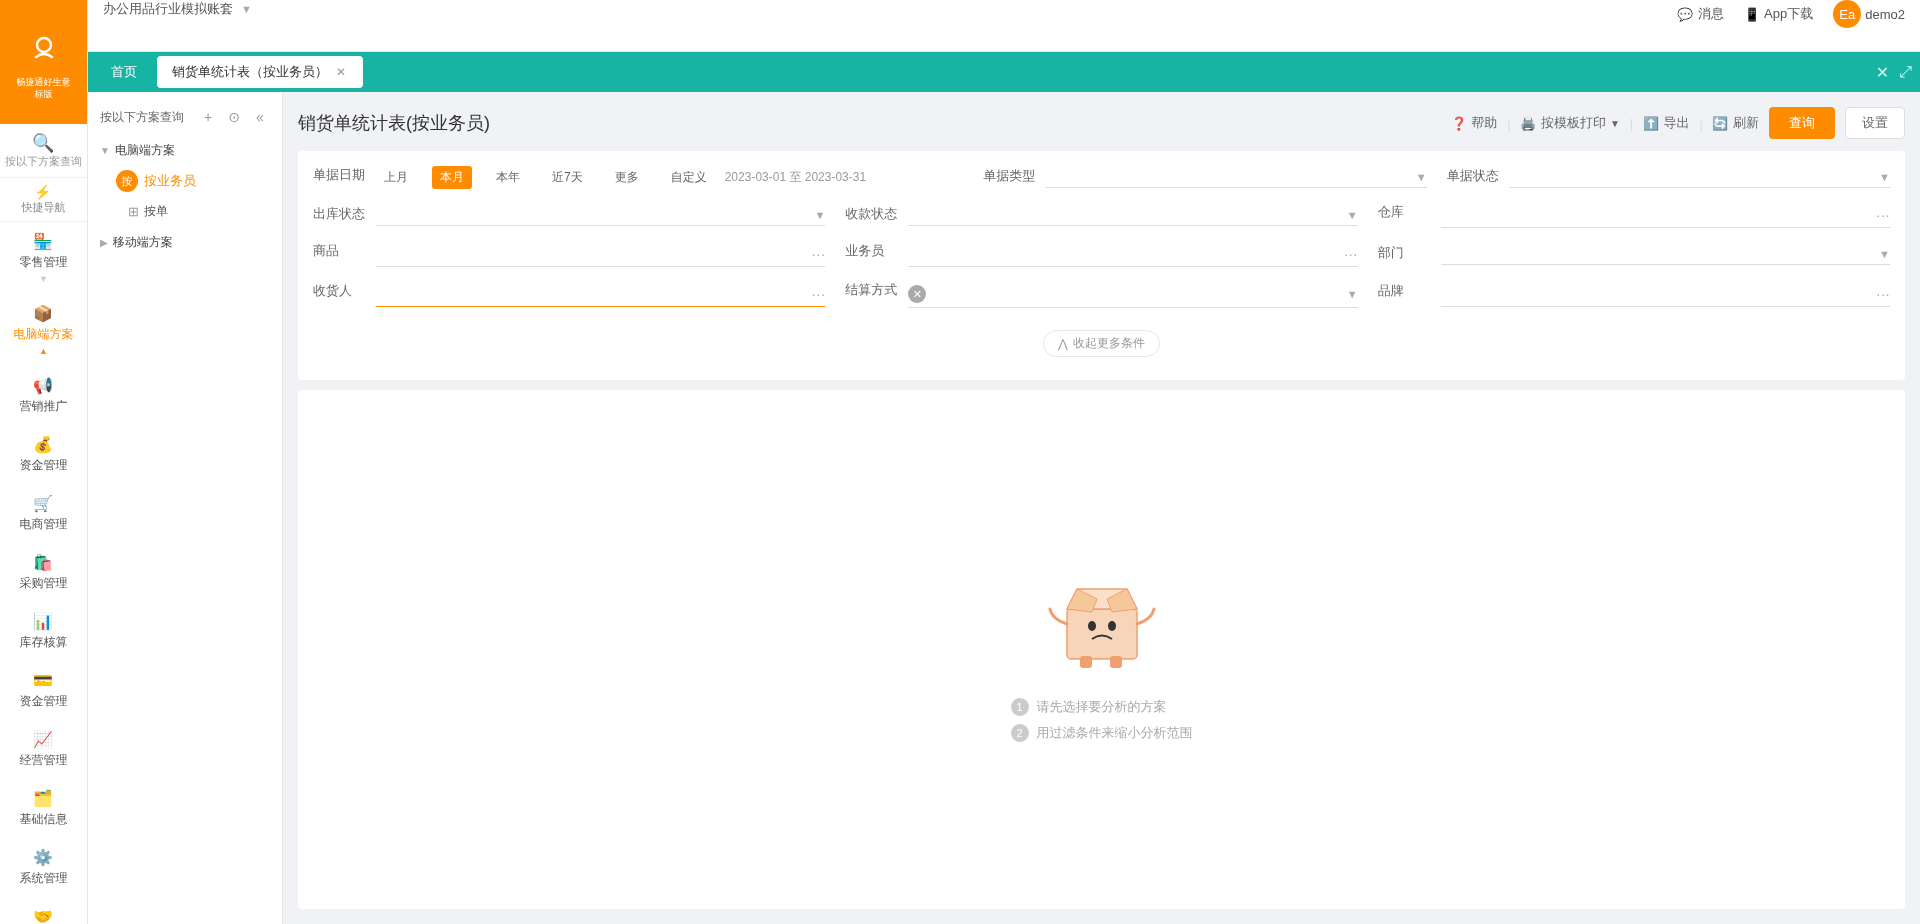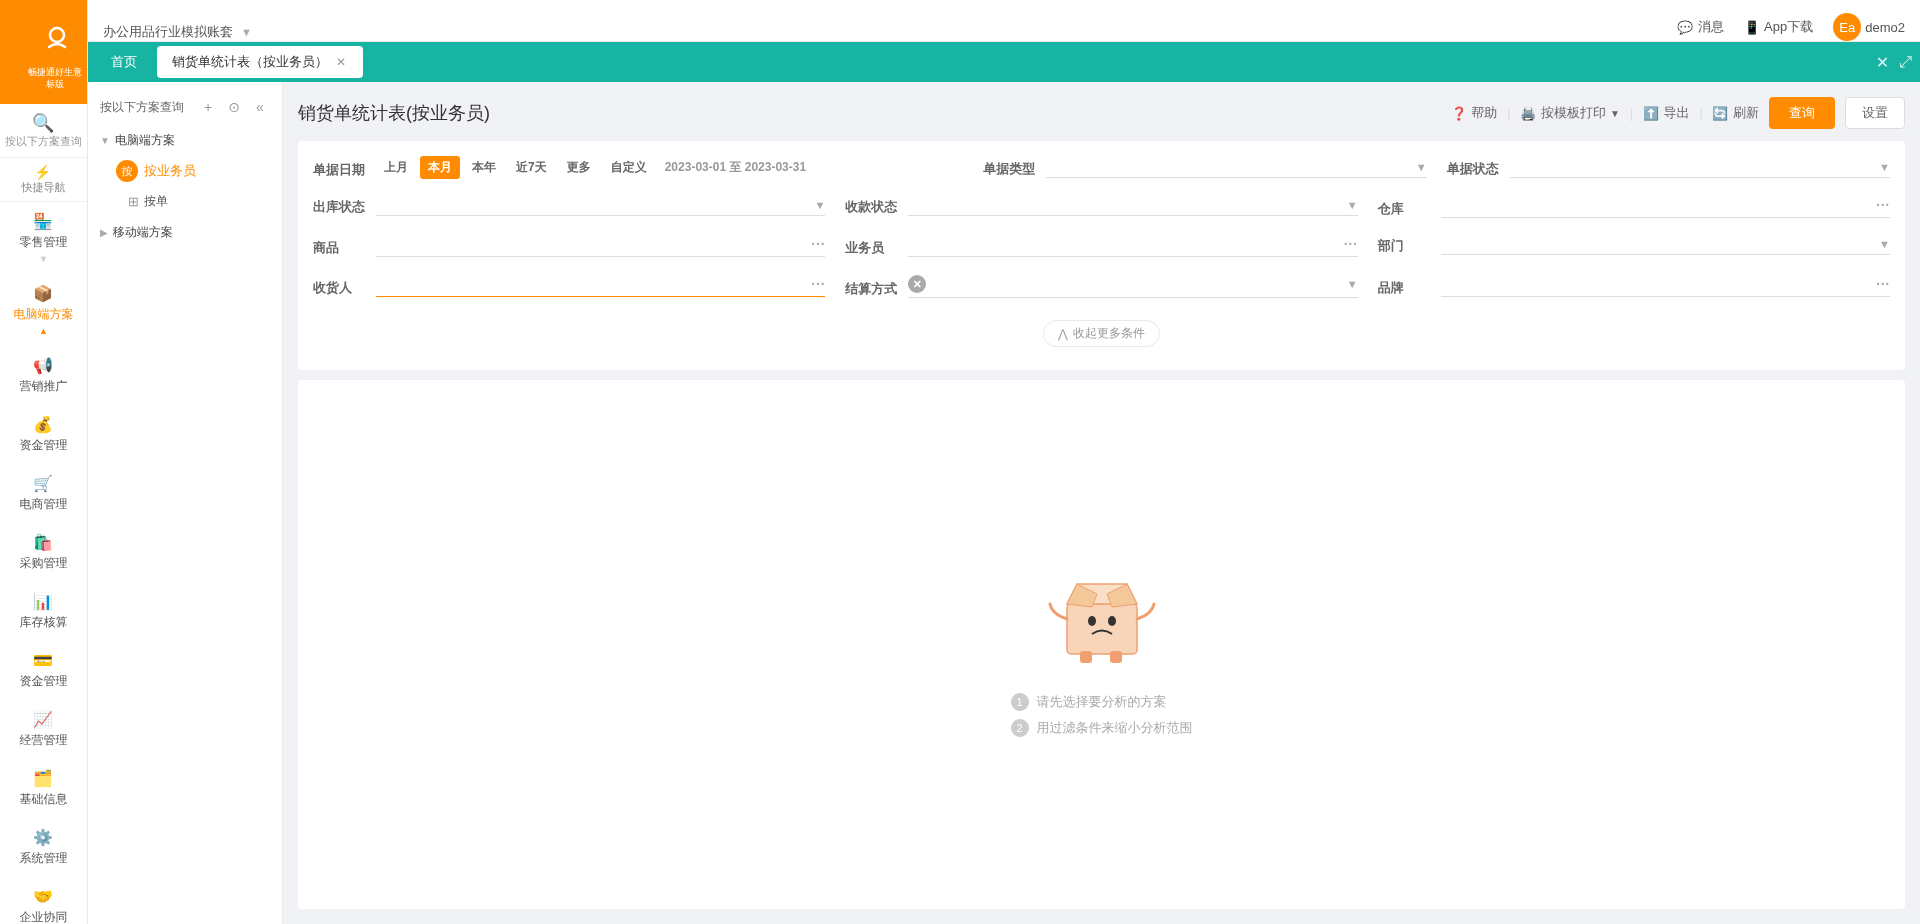--- a/index.html
+++ b/index.html
@@ -1,33 +1,33 @@
 <!DOCTYPE html>
 <html><head>
   <meta charset="utf-8">
   <style>
     * { box-sizing: border-box; margin: 0; padding: 0; }
     body { font-family: 'Microsoft YaHei', Arial, sans-serif; font-size: 13px; background: #f5f5f5; display: flex; height: 924px; overflow: hidden; }
 
     
     .sidebar { width: 88px; background: #fff; border-right: 1px solid #e8e8e8; display: flex; flex-direction: column; align-items: center; z-index: 10; height: 100%; }
-    .sidebar-logo { width: 100%; background: #ff8c00; padding: 14px 5px; display: flex; flex-direction: column; align-items: flex-end; cursor: pointer; }
+    .sidebar-logo { width: 100%; background: #ff8c00; padding: 24px 5px; display: flex; flex-direction: column; align-items: center; cursor: pointer; }
     .sidebar-logo-img { width: 50px; height: 50px; background: #ff8c00; border-radius: 8px; display: flex; align-items: center; justify-content: center; }
     .sidebar-logo-text { color: #fff; font-size: 10px; margin-top: 3px; text-align: center; line-height: 1.3; }
     .sidebar-search { padding: 8px 5px; width: 100%; text-align: center; color: #666; font-size: 12px; cursor: pointer; border-bottom: 1px solid #f0f0f0; }
     .sidebar-nav { padding: 6px 5px; width: 100%; text-align: center; color: #666; font-size: 12px; cursor: pointer; border-bottom: 1px solid #f0f0f0; }
     .sidebar-item { width: 100%; padding: 10px 5px; text-align: center; color: #555; font-size: 12px; cursor: pointer; display: flex; flex-direction: column; align-items: center; gap: 3px; }
     .sidebar-item.active { color: #ff8c00; }
     .sidebar-item-label { font-size: 12px; }
 
     
     .main { flex: 1; display: flex; flex-direction: column; height: 100%; overflow: hidden; }
 
     
-    .topbar { background: #fff; height: 42px; display: flex; align-items: flex-end; justify-content: space-between; padding: 0 15px; border-bottom: 1px solid #e8e8e8; }
+    .topbar { background: #fff; height: 52px; display: flex; align-items: flex-start; justify-content: space-between; padding: 0 15px; border-bottom: 1px solid #e8e8e8; }
     .topbar-left { display: flex; align-items: center; gap: 8px; color: #555; font-size: 13px; }
     .topbar-right { display: flex; align-items: center; gap: 20px; color: #555; font-size: 13px; }
     .topbar-right-item { display: flex; align-items: center; gap: 4px; cursor: pointer; }
     .avatar { width: 28px; height: 28px; border-radius: 50%; background: #ff8c00; display: flex; align-items: center; justify-content: center; color: #fff; font-size: 11px; overflow: hidden; }
 
     
     .tabbar { background: #17b3a3; height: 40px; display: flex; align-items: center; padding: 0 8px; gap: 5px; }
     .tab { height: 32px; padding: 0 15px; display: flex; align-items: center; gap: 6px; border-radius: 4px 4px 0 0; cursor: pointer; font-size: 13px; color: rgba(255,255,255,0.85); }
     .tab.home { background: transparent; color: #fff; }
     .tab.active { background: #fff; color: #333; border-radius: 4px; }
@@ -64,27 +64,27 @@
     .page-actions { display: flex; gap: 10px; align-items: center; }
     .action-btn { display: flex; align-items: center; gap: 4px; color: #666; cursor: pointer; font-size: 13px; }
     .action-btn-divider { color: #ddd; }
     .btn-primary { background: #ff8c00; color: #fff; border: none; padding: 7px 20px; border-radius: 4px; cursor: pointer; font-size: 13px; }
     .btn-setting { background: #fff; color: #666; border: 1px solid #ddd; padding: 6px 16px; border-radius: 4px; cursor: pointer; font-size: 13px; }
 
     
     .filter-area { background: #fff; border-radius: 4px; padding: 15px; margin-bottom: 10px; }
     .filter-row { display: flex; align-items: center; margin-bottom: 14px; gap: 20px; }
     .filter-row:last-child { margin-bottom: 0; }
-    .filter-item { display: flex; align-items: flex-end; flex: 1; min-width: 0; font-weight: bold; }
+    .filter-item { display: flex; align-items: flex-start; flex: 1; min-width: 0; }
     .filter-label { color: #666; font-size: 13px; white-space: nowrap; margin-right: 8px; min-width: 55px; }
     .filter-input { flex: 1; border: none; border-bottom: 1px solid #ddd; padding: 4px 0; font-size: 13px; color: #333; outline: none; background: transparent; cursor: pointer; display: flex; align-items: center; justify-content: space-between; min-width: 0; }
     .filter-input.focused { border-bottom-color: #ff8c00; }
     .filter-input-arrow { color: #aaa; font-size: 11px; }
     .filter-date-row { display: flex; align-items: center; gap: 0; flex: 1; }
-    .date-tabs { display: flex; gap: 4px; margin-right: 10px; }
+    .date-tabs { display: flex; gap: 16px; margin-right: 10px; }
     .date-tab { padding: 3px 8px; font-size: 12px; color: #666; cursor: pointer; border-radius: 3px; }
     .date-tab.active { background: #ff8c00; color: #fff; border-radius: 3px; }
     .date-range { font-size: 12px; color: #999; }
     .filter-dots { color: #aaa; cursor: pointer; margin-left: 5px; font-size: 14px; }
     .filter-clear { width: 18px; height: 18px; border-radius: 50%; background: #aaa; display: flex; align-items: center; justify-content: center; color: #fff; font-size: 11px; cursor: pointer; flex-shrink: 0; }
     .filter-select { flex: 1; border: none; border-bottom: 1px solid #ddd; padding: 4px 0; font-size: 13px; color: #333; display: flex; align-items: center; justify-content: space-between; cursor: pointer; }
 
     
     .collapse-bar { display: flex; align-items: center; justify-content: center; padding: 8px 0; }
     .collapse-btn { display: flex; align-items: center; gap: 5px; color: #999; font-size: 12px; cursor: pointer; border: 1px solid #e8e8e8; border-radius: 20px; padding: 4px 14px; background: #fff; }

